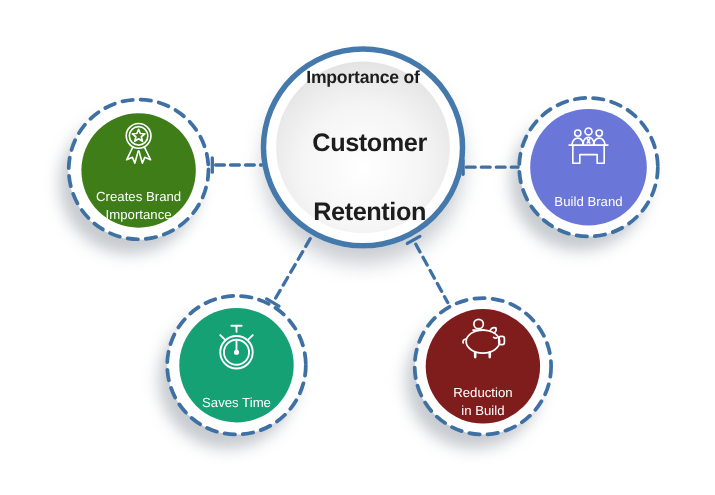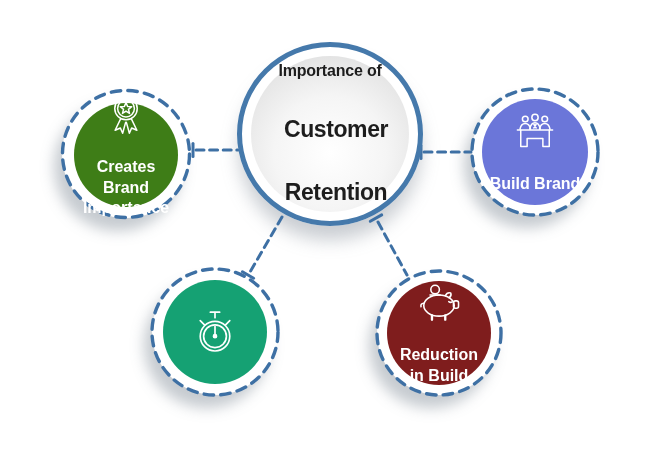--- a/index.html
+++ b/index.html
@@ -47,21 +47,21 @@
   .node{
     position:absolute;border-radius:50%;
     display:flex;flex-direction:column;align-items:center;justify-content:center;
     text-align:center;
   }
   .node-tl{left:74px;top:103px;width:104px;height:104px;}
   .node-tr{left:482px;top:99px;width:106px;height:106px;}
   .node-bl{left:163px;top:280px;width:104px;height:104px;}
   .node-br{left:387px;top:281px;width:104px;height:104px;}
   .node .icon{flex:0 0 auto;}
-  .node-label{font-size:16px;font-weight:700;line-height:1.3;color:#ffffff;margin-top:16px;}
+  .node-label{font-size:12px;font-weight:400;line-height:1.3;color:#ffffff;margin-top:16px;}
   .node-label span{display:block;}
   .icon path,.icon circle,.icon ellipse,.icon rect,.icon line{
     fill:none;stroke:#ffffff;stroke-width:2;stroke-linecap:round;stroke-linejoin:round;
   }
 </style>
 </head>
 <body>
 
 <div class="canvas">
 
@@ -130,20 +130,24 @@
   <div class="node node-bl" style="background: rgb(21, 161, 115);">
     <svg class="icon" width="54" height="54" viewBox="0 0 64 64">
       <path d="M26.5,8.5 H37.5"></path>
       <path d="M32,9 V15"></path>
       <path d="M14.5,18.5 l5,5 M49.5,18.5 l-5,5"></path>
       <circle cx="32" cy="37" r="17.5"></circle>
       <circle cx="32" cy="37" r="13.5"></circle>
       <path d="M32,37 V25.5"></path>
       <circle cx="32" cy="37" r="1.8" style="fill:#ffffff"></circle>
     </svg>
+    <div class="node-label">
+      <span>Saves Time</span>
+      <span></span>
+    </div>
   </div>
 
   <div class="node node-br" style="background: #7f1d1d;">
     <svg class="icon" width="54" height="50" viewBox="0 0 64 64">
       <circle cx="27" cy="13.5" r="5.5"></circle>
       <path d="M20.5,20.5 h13"></path>
       <ellipse cx="32" cy="34" rx="19.5" ry="13.5"></ellipse>
       <path d="M40,21.5 q2.5,-5 7,-3.5 q1.5,3.5 -2,6"></path>
       <path d="M44.5,29 q2,1.5 4,0.5"></path>
       <rect x="50.5" y="28" width="6.5" height="9.5" rx="2.5"></rect>

